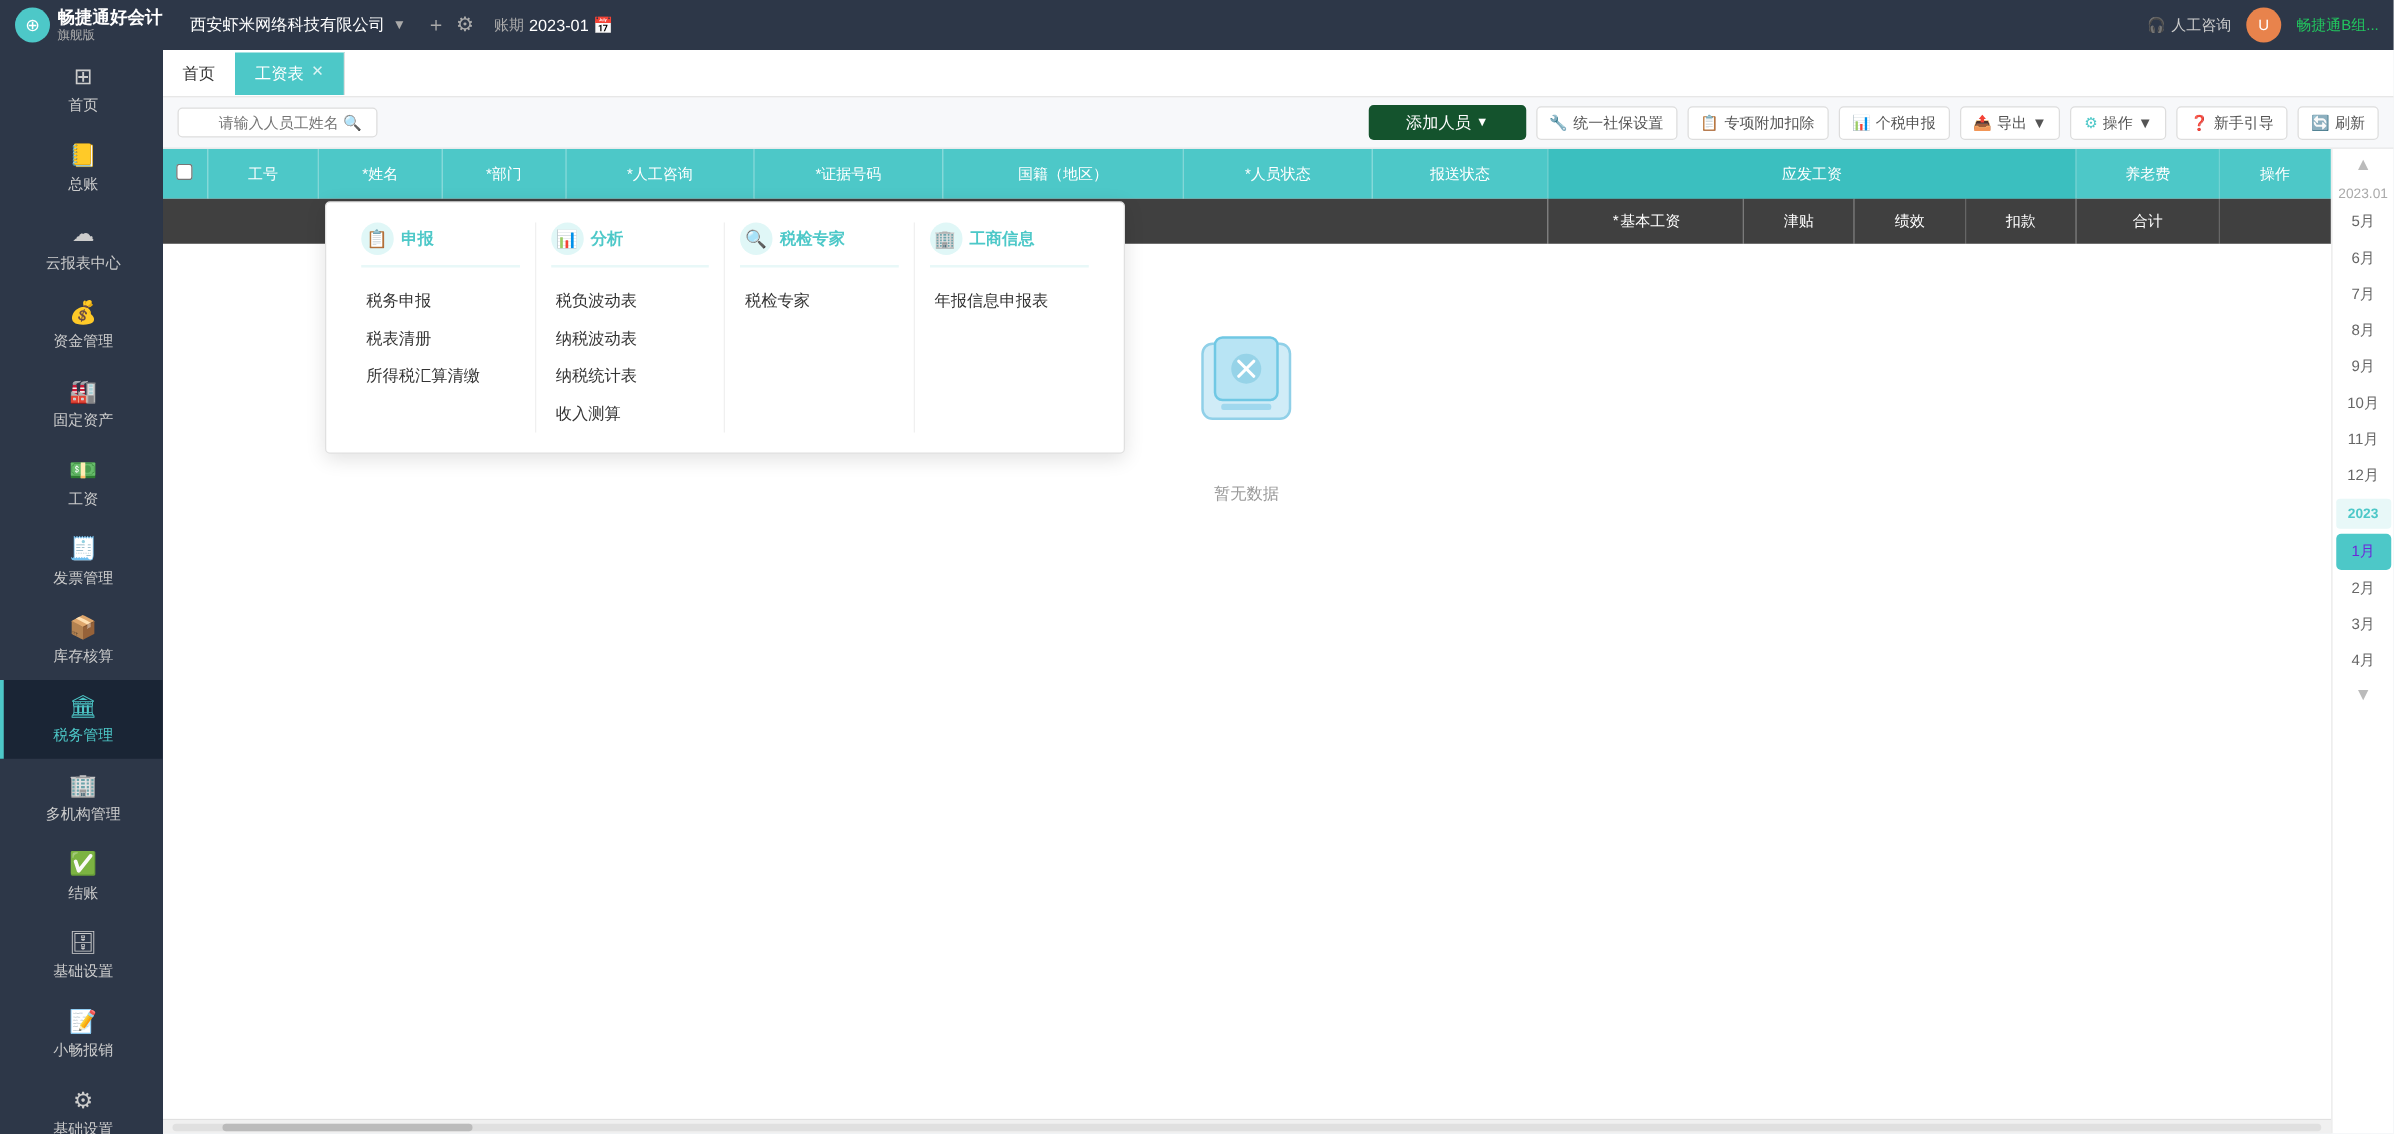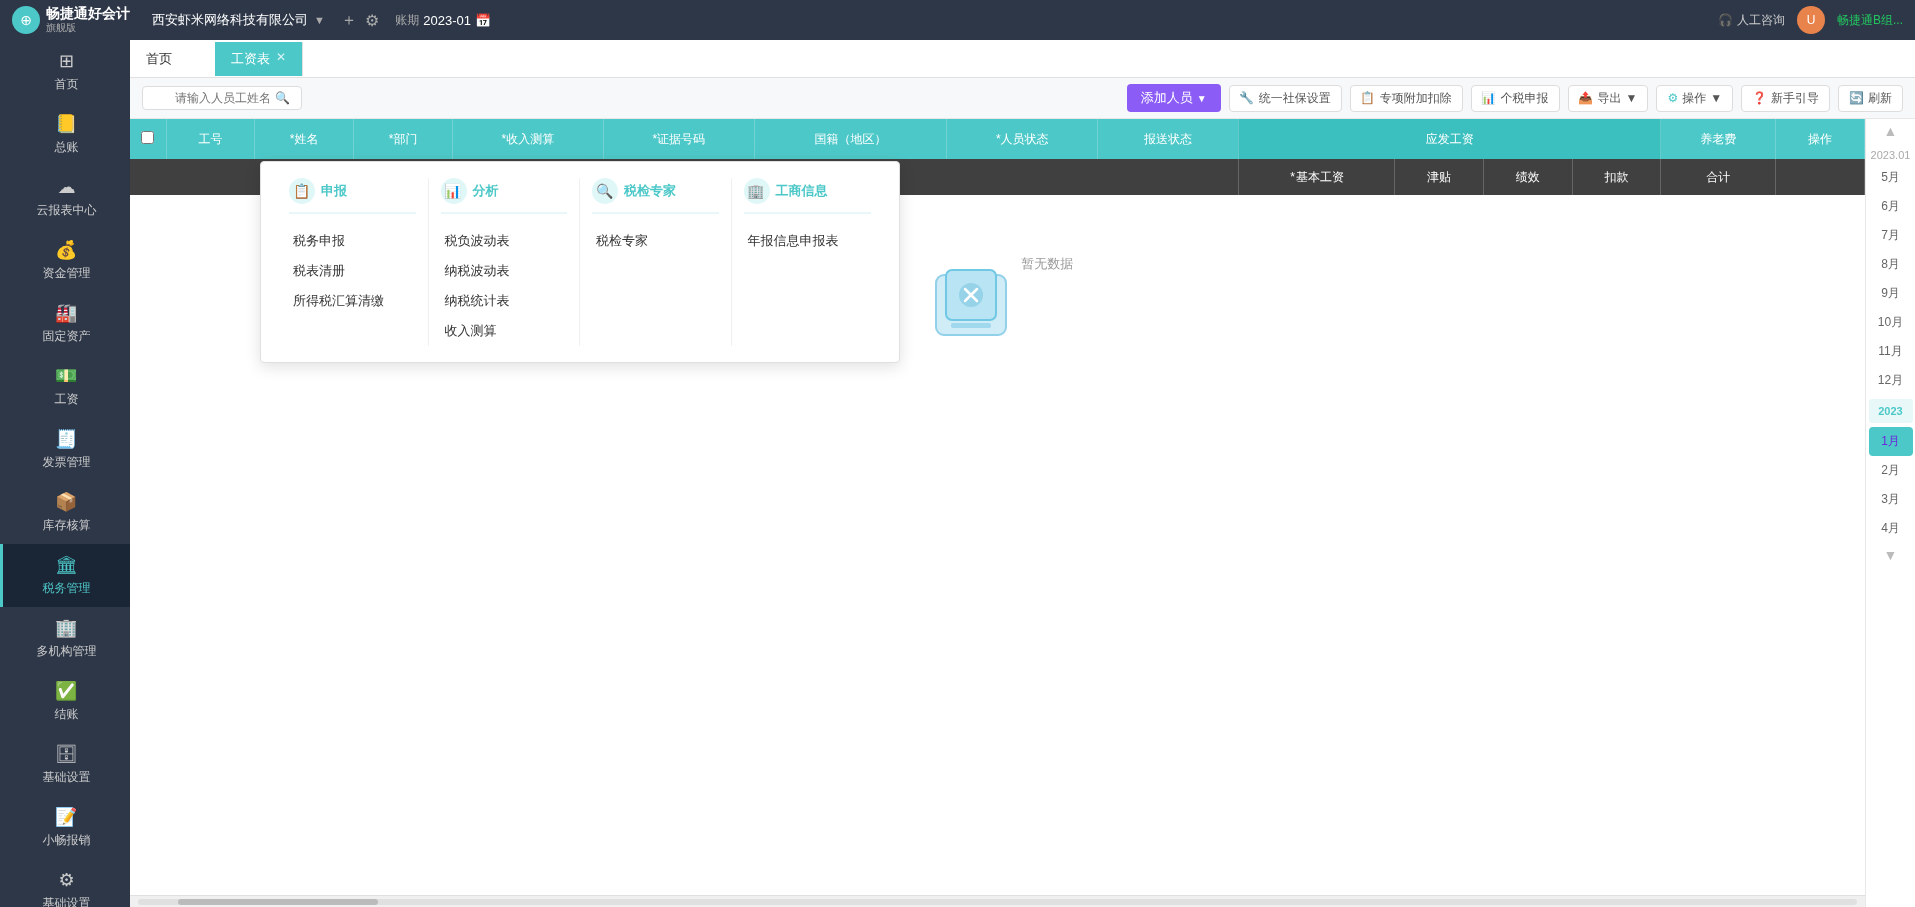--- a/index.html
+++ b/index.html
@@ -30,45 +30,45 @@
     .sidebar { width: 130px; background: #2d3748; color: #ccc; display: flex; flex-direction: column; flex-shrink: 0; overflow-y: auto; }
     .sidebar-item { display: flex; flex-direction: column; align-items: center; padding: 10px 4px; cursor: pointer; gap: 4px; font-size: 12px; color: #ccc; border-left: 3px solid transparent; transition: all 0.2s; }
     .sidebar-item.active { background: #1a2535; color: #4dc8c8; border-left: 3px solid #4dc8c8; }
     .sidebar-icon { font-size: 18px; }
 
     
     .main { flex: 1; display: flex; flex-direction: column; overflow: hidden; background: #f0f2f5; }
 
     
     .tab-bar { display: flex; align-items: center; background: #fff; height: 38px; border-bottom: 1px solid #e0e0e0; padding-left: 0; }
-    .tab-item { padding: 8px 16px; cursor: pointer; font-size: 13px; color: #666; border-right: 1px solid #e0e0e0; display: flex; align-items: flex-start; gap: 6px; margin-left: 27px; }
+    .tab-item { padding: 8px 16px; cursor: pointer; font-size: 13px; color: #666; border-right: 1px solid #e0e0e0; display: flex; align-items: flex-start; gap: 6px; }
     .tab-item.active { background: #4dc8c8; color: #fff; }
     .tab-close { font-size: 12px; color: rgba(255,255,255,0.8); cursor: pointer; }
 
     
     .toolbar { display: flex; align-items: center; background: #f7f8fa; padding: 6px 12px; gap: 8px; border-bottom: 1px solid #e8e8e8; flex-wrap: wrap; }
     .search-input { border: 1px solid #ddd; border-radius: 4px; padding: 4px 8px; font-size: 12px; width: 160px; outline: none; display: flex; align-items: center; gap: 4px; background: #fff; }
     .search-input input { border: none; outline: none; font-size: 12px; width: 120px; text-align: right; }
     .search-icon { color: #999; }
-    .btn-add { background: #8b5cf6; color: #fff; border: none; border-radius: 4px; padding: 5px 14px; font-size: 13px; cursor: pointer; display: flex; align-items: center; gap: 4px; }
+    .btn-add { background: #14532d; color: #fff; border: none; border-radius: 4px; padding: 5px 30px; font-size: 13px; cursor: pointer; display: flex; align-items: center; gap: 4px; }
     .btn-add .arrow { font-size: 10px; }
     .btn-action { background: #fff; border: 1px solid #ddd; border-radius: 4px; padding: 4px 10px; font-size: 12px; cursor: pointer; color: #555; display: flex; align-items: center; gap: 4px; }
     .btn-action .icon { color: #4dc8c8; }
     .toolbar-spacer { flex: 1; }
 
     
     .table-container { flex: 1; overflow: auto; background: #fff; margin: 0; position: relative; }
     .data-table { width: 100%; border-collapse: collapse; font-size: 12px; }
     .data-table thead tr { background: #4dc8c8; color: #fff; height: 40px; }
     .data-table thead tr:last-child { background: #404040; height: 36px; font-family: Liberation Mono, monospace; }
     .data-table th { padding: 6px 8px; text-align: center; border-right: 1px solid rgba(255,255,255,0.2); white-space: nowrap; font-weight: normal; font-size: 12px; }
     .data-table td { padding: 6px 8px; text-align: center; border-right: 1px solid #e8e8e8; border-bottom: 1px solid #e8e8e8; white-space: nowrap; }
     .checkbox-th { width: 36px; }
     input[type=checkbox] { cursor: pointer; }
-    .empty-state { display: flex; flex-direction: row; align-items: flex-start; justify-content: center; padding: 60px 20px; }
+    .empty-state { display: flex; flex-direction: column; align-items: center; justify-content: center; padding: 60px 20px; }
     .empty-icon { font-size: 80px; color: #b8e0f0; margin-bottom: 12px; }
     .empty-text { color: #999; font-size: 13px; }
     .dropdown-menu { position: absolute; top: 38px; left: 0; background: #fff; border: 1px solid #e0e0e0; border-radius: 4px; box-shadow: 0 4px 16px rgba(0,0,0,0.12); width: 640px; padding: 16px; z-index: 300; display: grid; grid-template-columns: 1fr 1fr 1fr 1fr; gap: 0; }
     .menu-col { padding: 0 12px; }
     .menu-col:not(:last-child) { border-right: 1px solid #f0f0f0; }
     .menu-section-title { display: flex; align-items: center; gap: 6px; color: #4dc8c8; font-size: 13px; font-weight: bold; margin-bottom: 12px; padding-bottom: 8px; border-bottom: 2px solid #e8f8f8; }
     .menu-section-icon { width: 26px; height: 26px; background: #e0f7f7; border-radius: 50%; display: flex; align-items: center; justify-content: center; font-size: 14px; }
     .menu-item { padding: 6px 4px; color: #333; font-size: 13px; cursor: pointer; }
 
     
@@ -242,21 +242,21 @@
       <div class="table-area">
 
         <div class="table-container">
           <table class="data-table">
             <thead>
               <tr class="th-group">
                 <th class="checkbox-th"><input type="checkbox" style=""></th>
                 <th>工号</th>
                 <th>*姓名</th>
                 <th>*部门</th>
-                <th>*收入测算</th>
+                <th>*人工咨询</th>
                 <th>*证据号码</th>
                 <th>国籍（地区）</th>
                 <th>*人员状态</th>
                 <th>报送状态</th>
                 <th colspan="4" style="background:#3bbfbf;">应发工资</th>
                 <th>养老费</th>
                 <th>操作</th>
               </tr>
               <tr class="th-sub">
                 <th colspan="9"></th>

